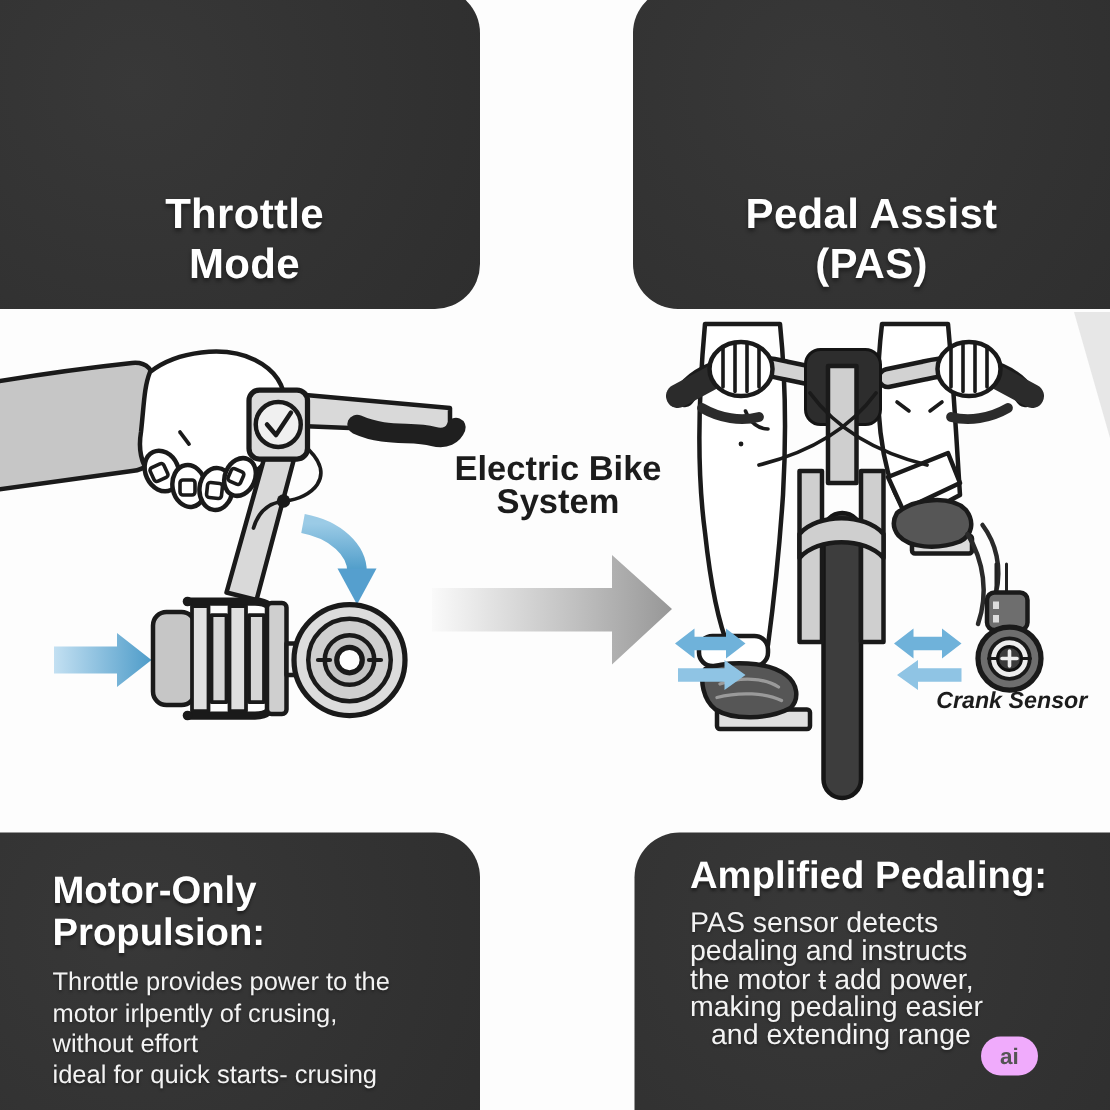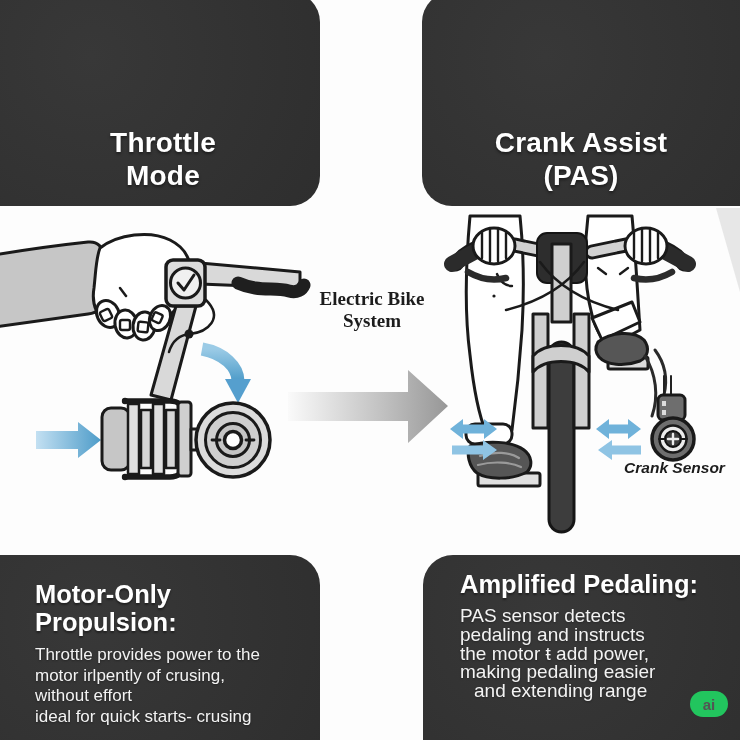--- a/index.html
+++ b/index.html
@@ -29,25 +29,25 @@
     font-size:25.5px;font-weight:700;color:#ffffff;margin:0 0 9px 0;line-height:28px;
     text-shadow:0 2px 2px rgba(0,0,0,.4);
   }
   .body-line{font-size:17px;line-height:20.5px;height:20.5px;white-space:nowrap;
     text-shadow:0 1px 2px rgba(0,0,0,.35);}
   .panel-br .body-line{font-size:19px;line-height:18.8px;height:18.8px;}
   .panel-br .body-line.indent{padding-left:14px;}
   .diagram-label{
     position:absolute;color:#1c1c1c;font-weight:600;text-align:center;white-space:pre-line;
   }
-  .label-center{left:298px;top:288px;width:148px;font-size:19px;line-height:22px;font-family:Liberation Serif, serif;}
+  .label-center{left:298px;top:301px;width:148px;font-size:23px;line-height:22px;}
   .label-crank{left:612px;top:459px;width:125px;font-size:15.5px;line-height:18px;font-style:italic;}
   .ai-badge{
-    position:absolute;left:690px;top:691px;width:38px;height:26px;border-radius:13px;
-    background:#22c55e;color:#545454;font-size:15px;font-weight:700;
+    position:absolute;left:654px;top:691px;width:38px;height:26px;border-radius:13px;
+    background:#f0abfc;color:#545454;font-size:15px;font-weight:700;
     display:flex;align-items:center;justify-content:center;
   }
   svg.diagram{position:absolute;left:0;top:0;}
 </style>
 </head>
 <body>
 
 <div class="canvas">
 
   <svg class="diagram" width="740" height="740" viewBox="0 0 740 740">
@@ -196,21 +196,21 @@
       <path d="M673,434 L673,444 M668,439 L678,439" stroke="#ececec" stroke-width="2.4"></path>
     </g>
   </svg>
 
   <div class="panel panel-tl">
     <div class="panel-title">Throttle
 Mode</div>
   </div>
 
   <div class="panel panel-tr">
-    <div class="panel-title">Crank Assist
+    <div class="panel-title">Pedal Assist
 (PAS)</div>
   </div>
 
   <div class="panel panel-bl">
     <div class="panel-content">
       <div class="panel-heading">Motor-Only Propulsion:</div>
       <div class="body-line">Throttle provides power to the</div>
       <div class="body-line">motor irlpently of crusing,</div>
       <div class="body-line">without effort</div>
       <div class="body-line">ideal for quick starts- crusing</div>

